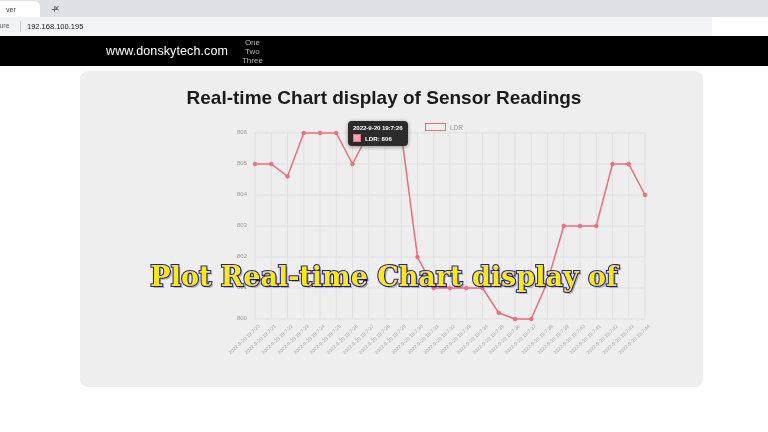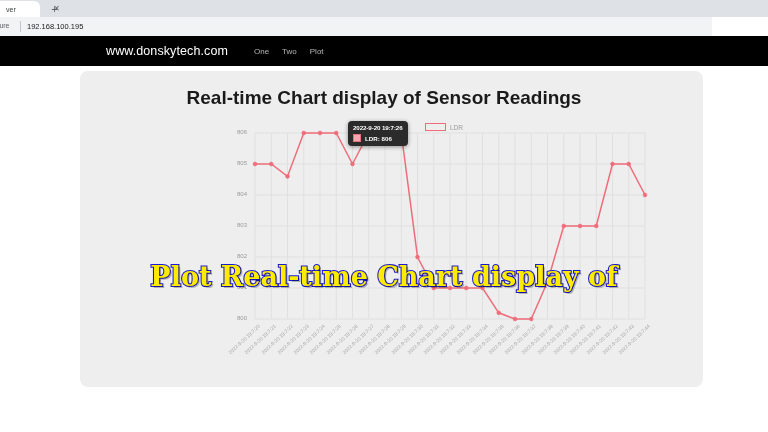--- a/index.html
+++ b/index.html
@@ -51,21 +51,21 @@
 
   
   #page-navbar{
     position:absolute;left:0;top:36px;width:768px;height:30px;
     background:#000000;display:flex;align-items:center;padding-left:24px;
   }
   .brand{
     margin-left:82px;color:#ffffff;font-size:12.5px;white-space:nowrap;
     letter-spacing:.1px;
   }
-  .nav-links{display:flex;align-items:center;margin-left:26px;}
+  .nav-links{display:flex;align-items:center;margin-left:14px;flex-direction:column;}
   .nav-link{
     color:#b7b7b7;font-size:8px;margin-right:13px;white-space:nowrap;
   }
 
   
   #page-body{
     position:absolute;left:0;top:66px;width:768px;height:366px;background:#ffffff;
   }
   .card{
     position:absolute;left:80px;top:5px;width:608px;height:316px;
@@ -144,21 +144,21 @@
     <span class="omni-sep"></span>
     <span class="url-text">192.168.100.195</span>
   </div>
 </div>
 
 <div id="page-navbar">
   <span class="brand">www.donskytech.com</span>
   <span class="nav-links">
     <span class="nav-link">One</span>
     <span class="nav-link">Two</span>
-    <span class="nav-link">Plot</span>
+    <span class="nav-link">Three</span>
   </span>
 </div>
 
 <div id="page-body">
   <div class="card">
 
     <div class="chart-title">Real-time Chart display of Sensor Readings</div>
 
     <div class="chart-wrap">
 

